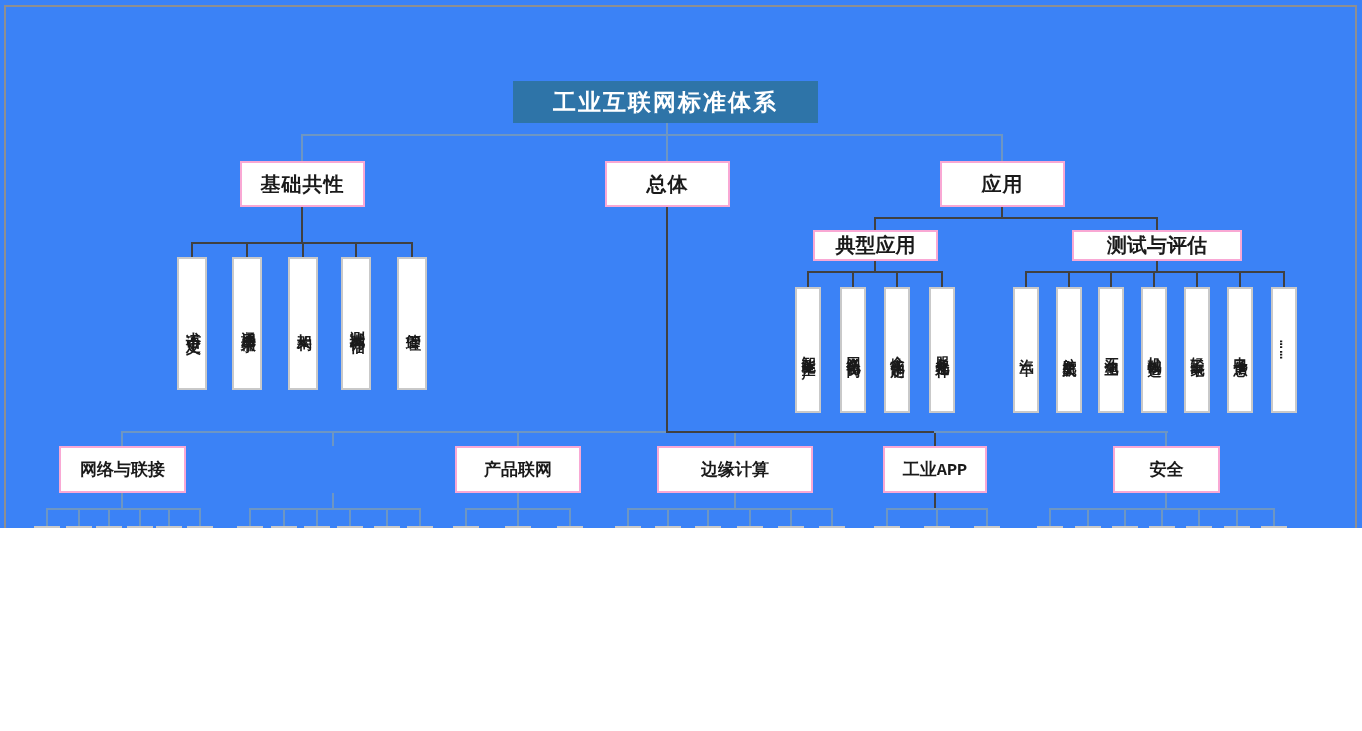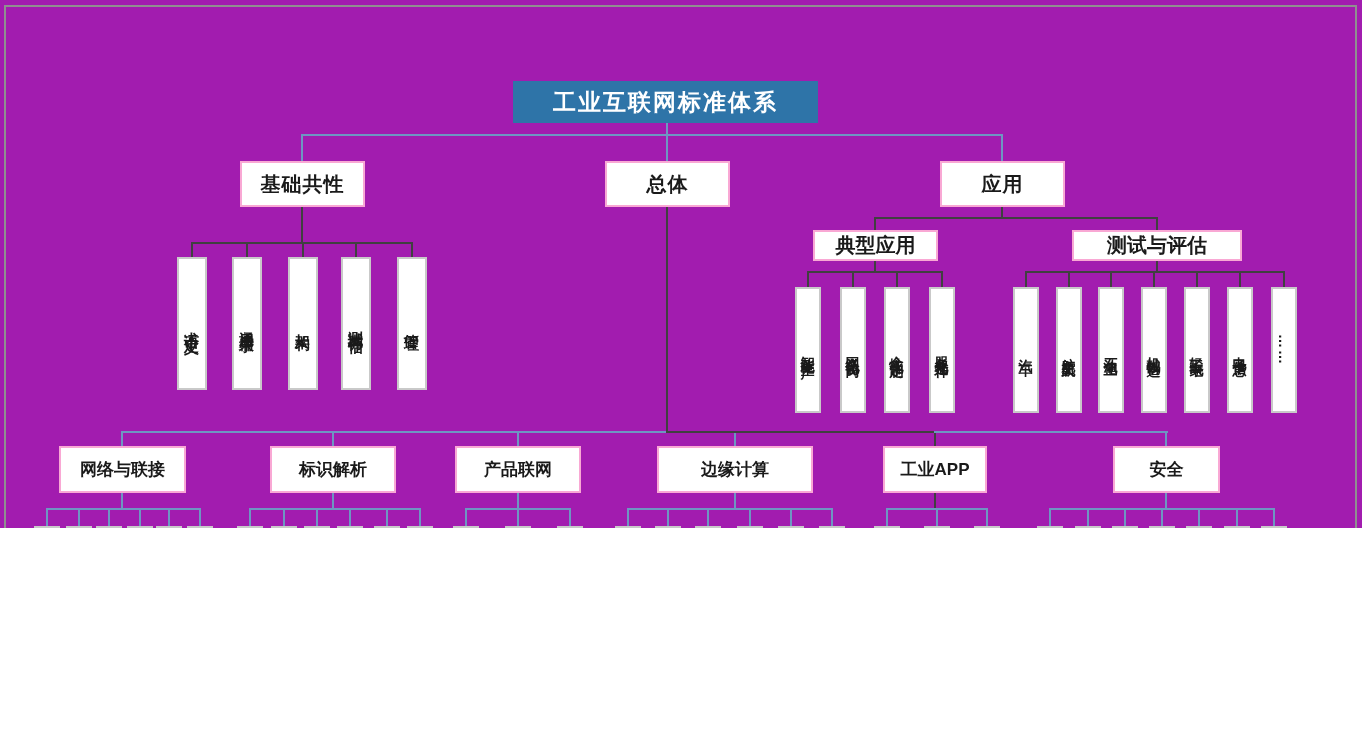--- a/index.html
+++ b/index.html
@@ -1,17 +1,17 @@
 <!DOCTYPE html>
 <html><head>
 <meta charset="utf-8">
 <style>
   html,body{margin:0;padding:0;background:#fff;}
   body{font-family:"Liberation Sans","DejaVu Sans",sans-serif;}
-  #canvas{position:relative;width:1362px;height:528px;background:#a21caf;overflow:hidden;}
+  #canvas{position:relative;width:1362px;height:528px;background:#3b82f6;overflow:hidden;font-family:Liberation Mono, monospace;}
   .frame{position:absolute;left:4px;top:5px;width:1353px;height:722px;box-sizing:border-box;
          border:2px solid #8f8f8f;}
   
   .ln{position:absolute;}
   .lb{background:#6e96c2;}
   .ld{background:#404040;}
   
   .hbox{position:absolute;box-sizing:border-box;background:#fff;border:2px solid #f9a8d4;
         display:flex;align-items:center;justify-content:center;font-weight:700;color:#1a1a1a;
         white-space:nowrap;}
@@ -101,21 +101,20 @@
   <i class="ln ld" style="left:666px;top:431px;width:270px;height:2px"></i>
   <i class="ln lb" style="left:934px;top:431px;width:234px;height:2px"></i>
   <i class="ln lb" style="left:121px;top:433px;width:2px;height:13px"></i>
   <i class="ln lb" style="left:332px;top:433px;width:2px;height:13px"></i>
   <i class="ln lb" style="left:517px;top:433px;width:2px;height:13px"></i>
   <i class="ln lb" style="left:734px;top:433px;width:2px;height:13px"></i>
   <i class="ln ld" style="left:934px;top:433px;width:2px;height:13px"></i>
   <i class="ln lb" style="left:1165px;top:433px;width:2px;height:13px"></i>
 
   <div class="hbox cat" style="left:59px;width:127px">网络与联接</div>
-  <div class="hbox cat" style="left:270px;width:126px">标识解析</div>
   <div class="hbox cat" style="left:455px;width:126px">产品联网</div>
   <div class="hbox cat" style="left:657px;width:156px">边缘计算</div>
   <div class="hbox cat" style="left:883px;width:104px">工业APP</div>
   <div class="hbox cat" style="left:1113px;width:107px">安全</div>
 
   <i class="ln lb" style="left:121px;top:493px;width:2px;height:16px"></i>
   <i class="ln lb" style="left:46px;top:508px;width:155px;height:2px"></i>
   <i class="ln lb" style="left:46px;top:510px;width:2px;height:16px"></i>
   <i class="ln lb" style="left:78px;top:510px;width:2px;height:16px"></i>
   <i class="ln lb" style="left:108px;top:510px;width:2px;height:16px"></i>

